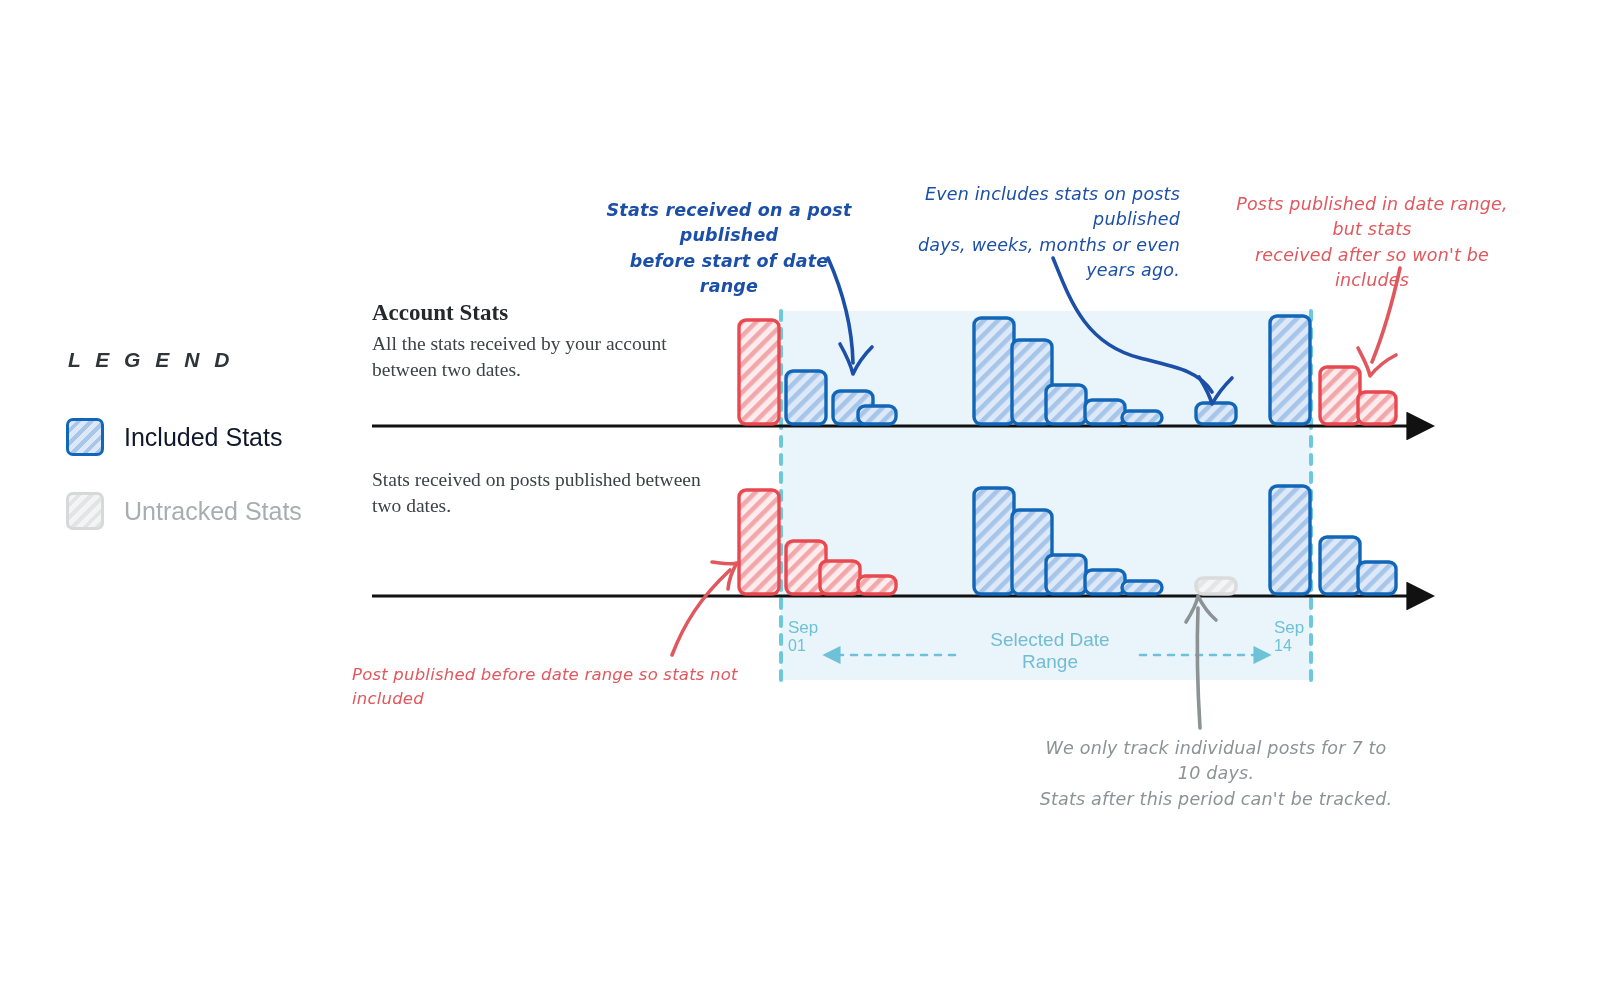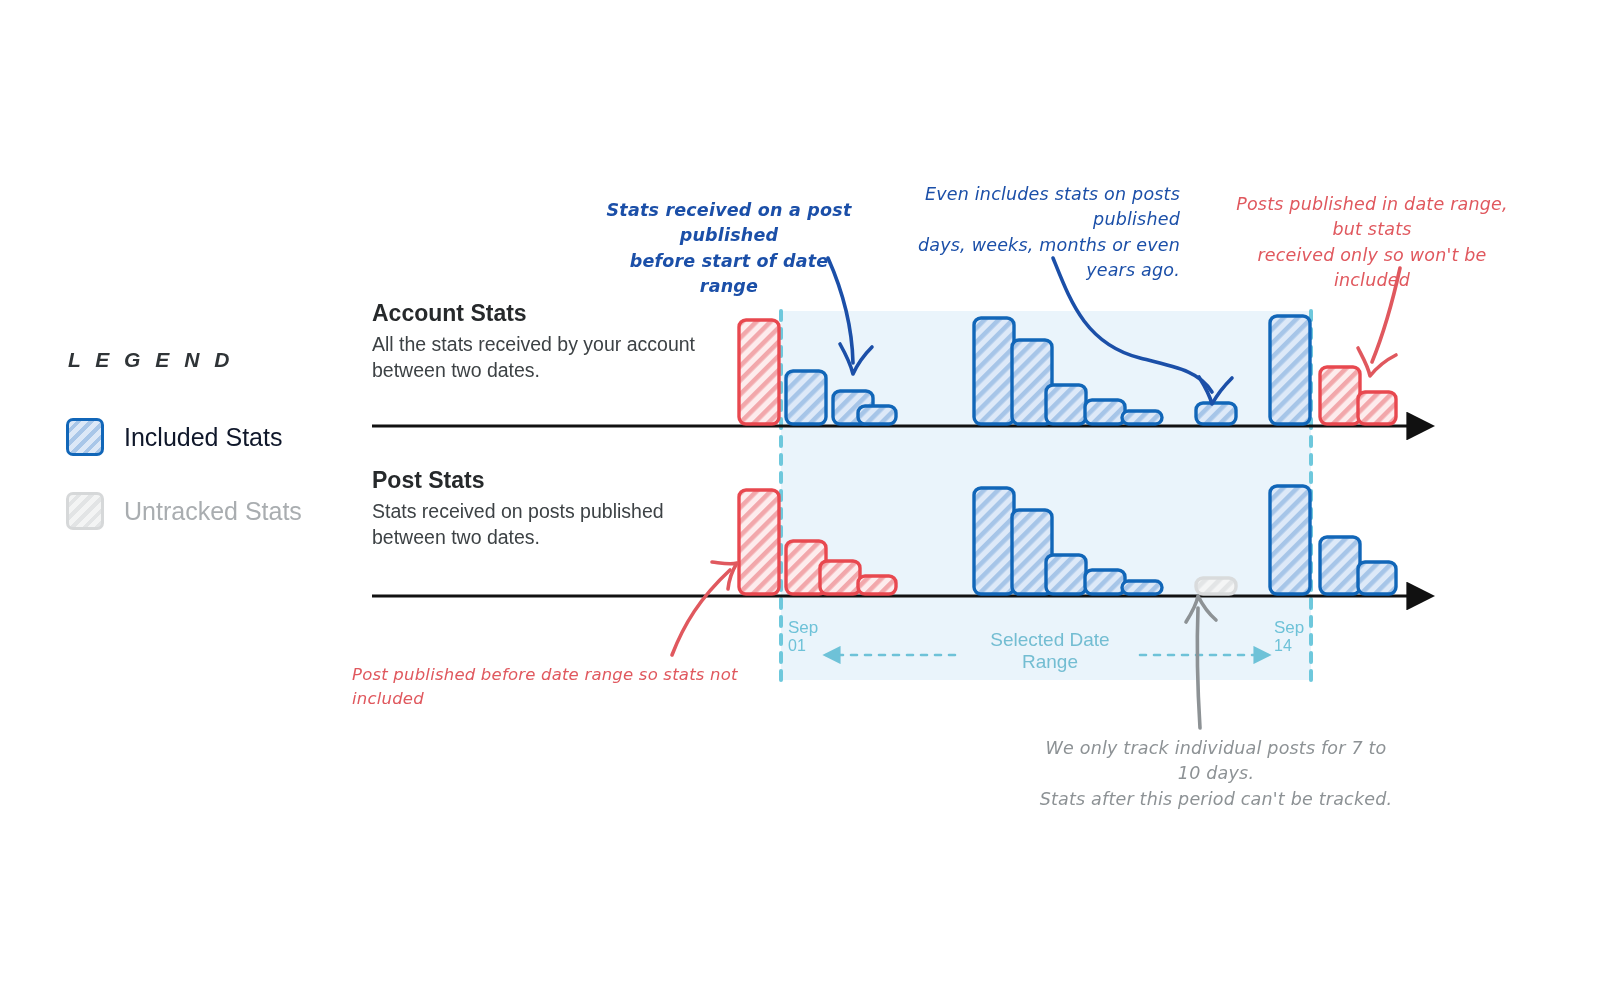--- a/index.html
+++ b/index.html
@@ -30,21 +30,21 @@
   .sw-blue{border-color:#1166b8;background:
      repeating-linear-gradient(135deg,#dce8f7 0 5px,#a8c6e8 5px 9px);}
   .sw-gray{border-color:#d6d8d9;background:
      repeating-linear-gradient(135deg,#f3f4f4 0 5px,#e2e4e5 5px 9px);}
   .legend-label{font-size:25px;}
   .lb-red{color:#e8484f;}
   .lb-blue{color:#0f172a;}
   .lb-gray{color:#a9adb0;}
 
   
-  .row-head{position:absolute;width:360px;}
+  .row-head{position:absolute;width:360px;font-family:Liberation Serif, serif;}
   .row-head .rh-title{font-size:23px;font-weight:bold;color:#26292b;margin:0 0 5px 0;}
   .row-head .rh-sub{font-size:19.5px;color:#3d4245;line-height:1.32;margin:0;}
   #head-account{left:372px;top:300px;}
   #head-post{left:372px;top:467px;}
 
   
   .anno{
     position:absolute;
     font-family:"DejaVu Sans", sans-serif;
     font-style:italic;
@@ -180,31 +180,30 @@
     </div>
   </div>
 
   <div class="row-head" id="head-account">
     <div class="rh-title">Account Stats</div>
     <div class="rh-sub">All the stats received by your account
 between two dates.</div>
   </div>
 
   <div class="row-head" id="head-post">
-    <div class="rh-title">Post Stats</div>
     <div class="rh-sub">Stats received on posts published
 between two dates.</div>
   </div>
 
   <div class="anno anno-blue" id="anno-a">Stats received on a post published
 before start of date range</div>
   <div class="anno anno-blue" id="anno-b">Even includes stats on posts published
 days, weeks, months or even years ago.</div>
   <div class="anno anno-red" id="anno-c">Posts published in date range, but stats
-received only so won't be included</div>
+received after so won't be includes</div>
   <div class="anno anno-red" id="anno-d">Post published before date range so stats not included</div>
   <div class="anno anno-gray" id="anno-e">We only track individual posts for 7 to 10 days.
 Stats after this period can't be tracked.</div>
 
   <div class="date-lbl" id="date-start">
     <span class="dm">Sep</span>
     <span class="dd">01</span>
   </div>
   <div class="date-lbl" id="date-end">
     <span class="dm">Sep</span>

